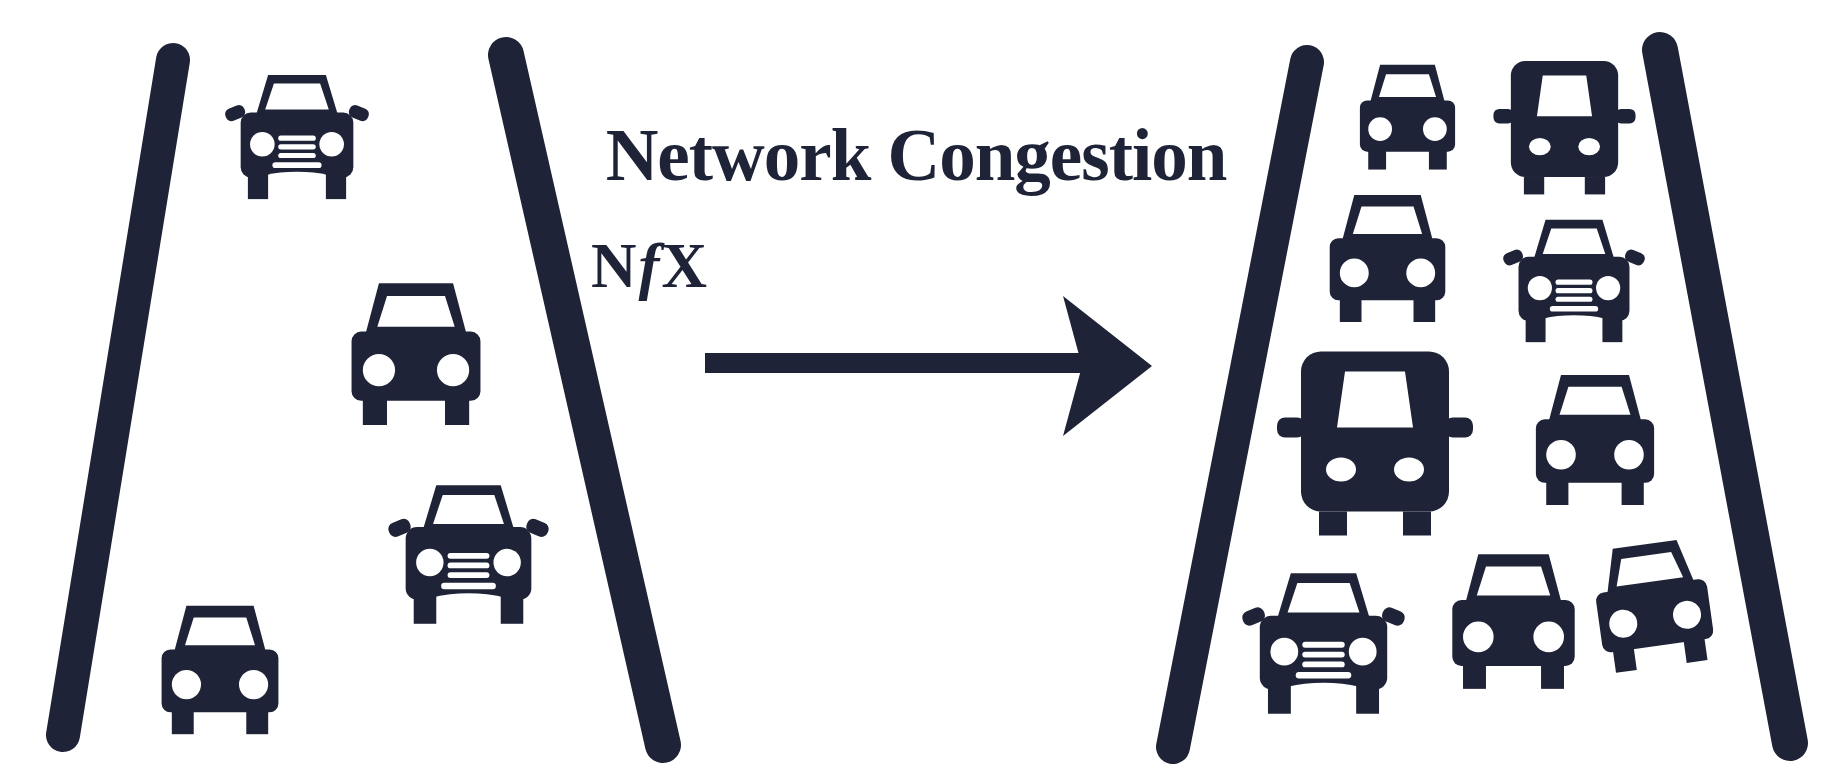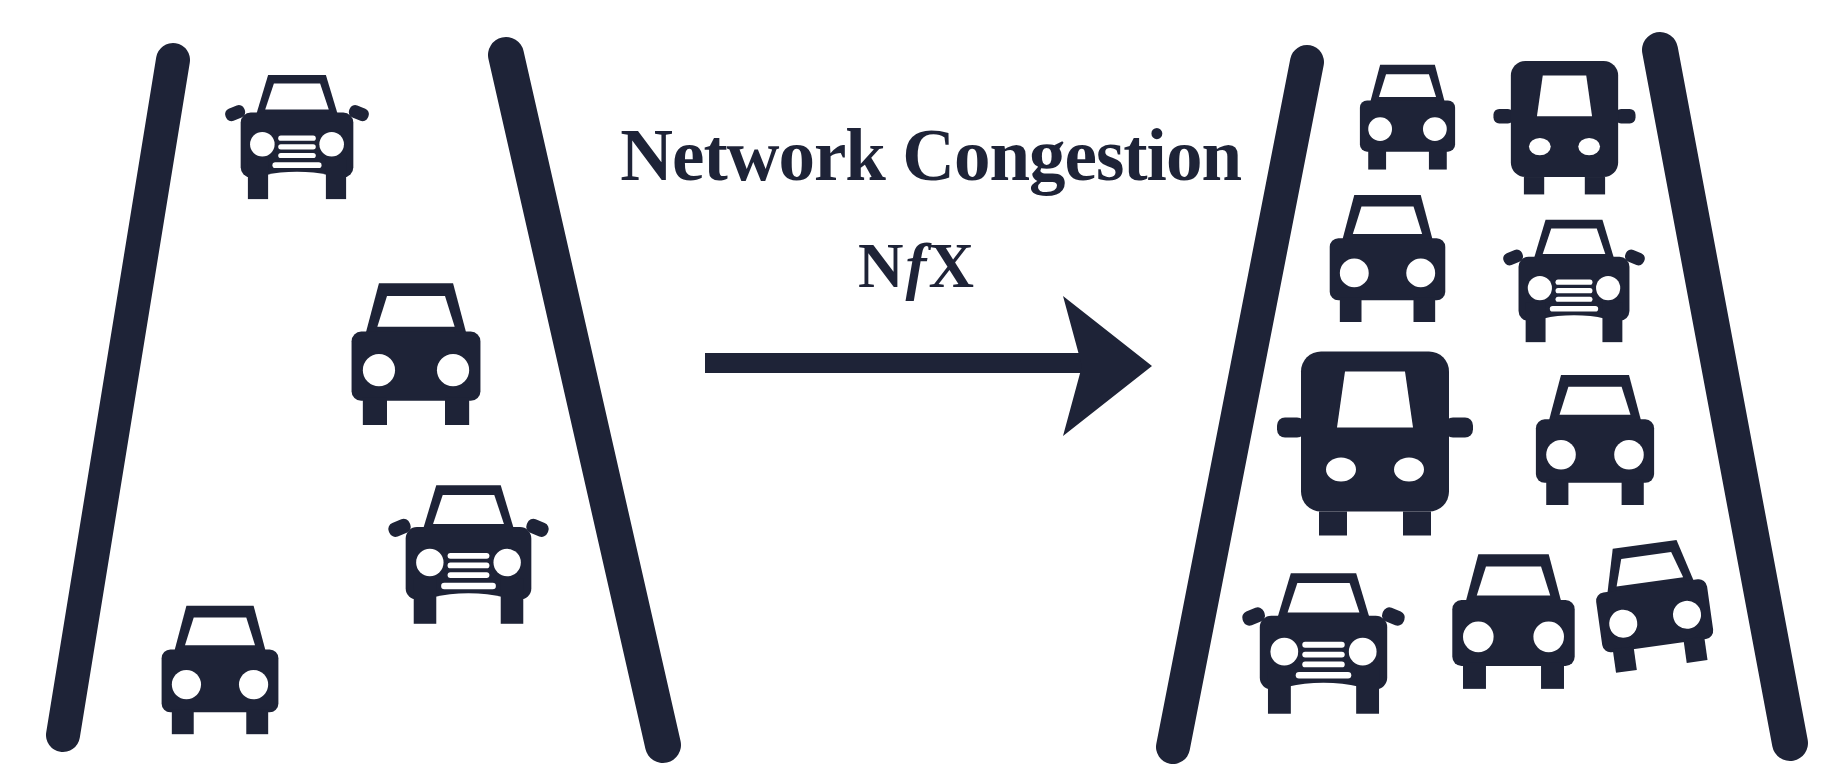--- a/index.html
+++ b/index.html
@@ -17,27 +17,27 @@
   }
   svg.scene{position:absolute;left:0;top:0;width:1838px;height:771px;display:block;}
   .ink{fill:var(--ink);}
   .paper{fill:var(--paper);}
   .center-col{
     position:absolute;left:591px;top:0;width:650px;height:500px;
     pointer-events:none;
   }
   .title{
     position:absolute;top:114px;left:0;width:100%;
-    text-align:right;
+    text-align:center;
     font-size:73px;font-weight:bold;letter-spacing:-1px;
     color:var(--ink);white-space:nowrap;
   }
   .logo{
     position:absolute;top:230px;left:0;width:100%;
-    text-align:center;
+    text-align:left;
     font-size:63px;font-weight:bold;letter-spacing:0px;
     color:var(--ink);white-space:nowrap;
   }
   .logo .f{font-style:italic;padding:0 2px;}
 </style>
 </head>
 <body>
 
 <div class="stage">
 

